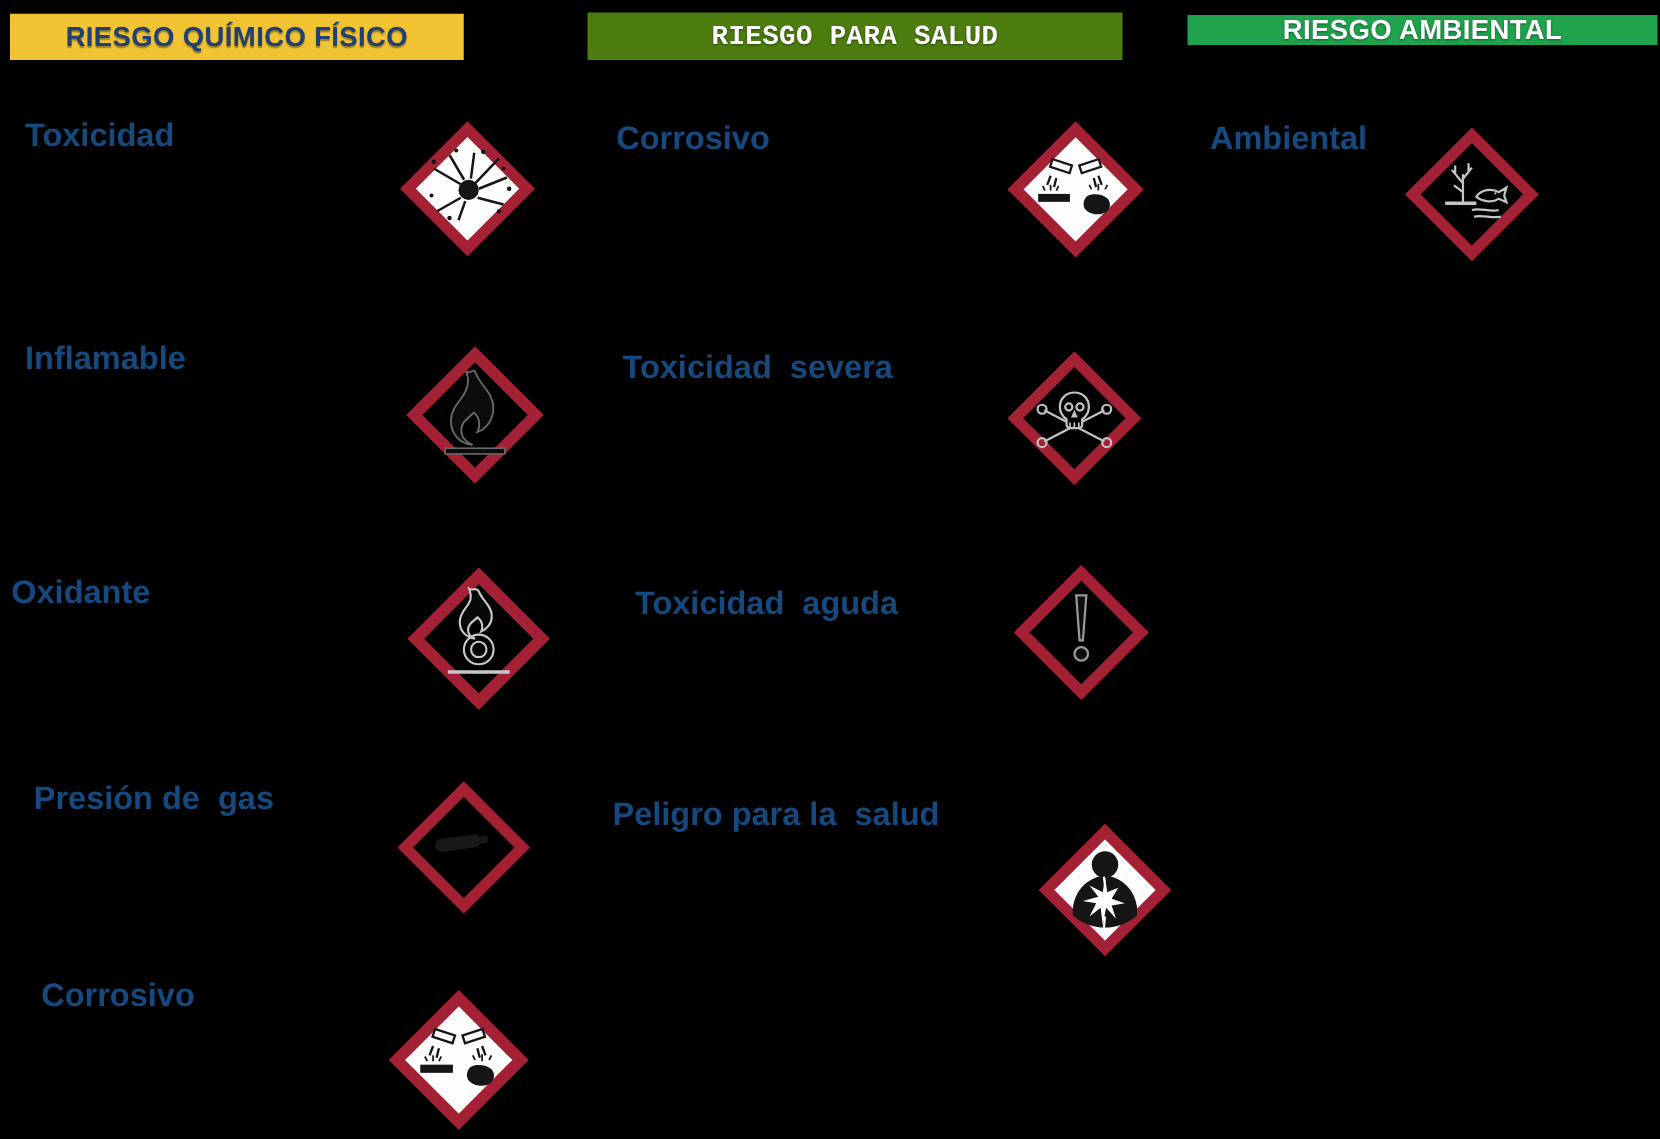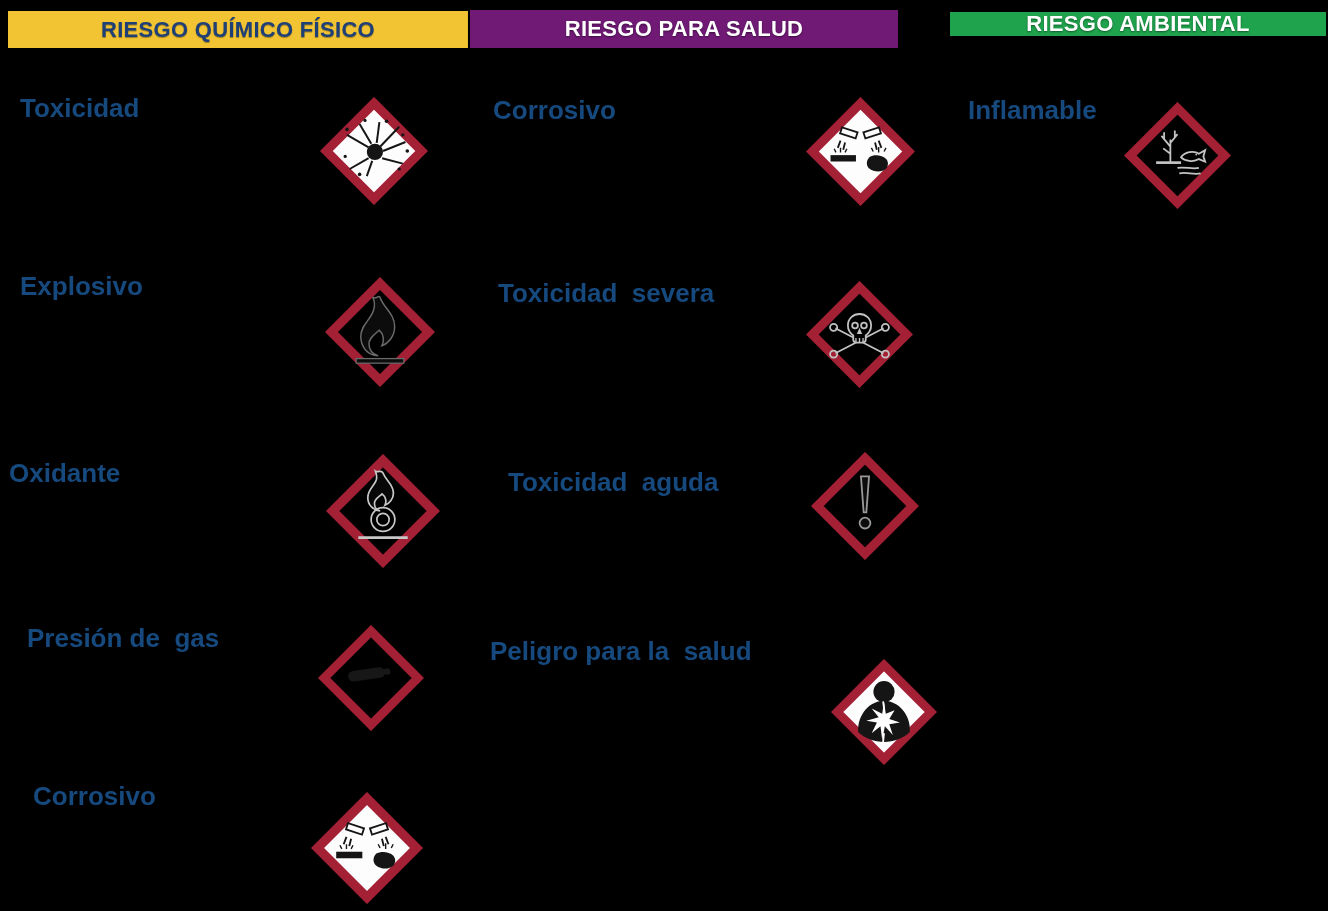--- a/index.html
+++ b/index.html
@@ -7,33 +7,33 @@
     width:1328px;height:911px;position:relative;overflow:hidden;
     background:#000000;
     font-family:"Liberation Sans", sans-serif;
   }
   .hdr{
     position:absolute;display:flex;align-items:center;justify-content:center;
     font-weight:bold;font-size:22px;letter-spacing:.3px;
     box-shadow:0 2px 3px rgba(0,0,0,.6);
   }
   .hdr-yellow{background:#F2C433;color:#1F4077;text-shadow:0 1px 1px rgba(0,0,0,.35);}
-  .hdr-blue{background:#701a75;color:#FFFFFF;text-shadow:0 1px 2px rgba(0,0,0,.45);}
+  .hdr-blue{background:#4d7c0f;color:#FFFFFF;text-shadow:0 1px 2px rgba(0,0,0,.45);font-family:Liberation Mono, monospace;}
   .hdr-green{background:#1FA34D;color:#FFFFFF;text-shadow:0 1px 2px rgba(0,0,0,.45);}
   .lbl{
     position:absolute;font-weight:bold;font-size:26px;color:#16497E;
     white-space:pre;text-shadow:0 1px 1px rgba(0,0,0,.5);
   }
   .pict{position:absolute;}
   .pict svg{display:block;width:100%;height:100%;}
 </style>
 </head>
 <body>
 
-<div class="hdr hdr-yellow" style="left:8px;top:11px;width:460px;height:37px;">RIESGO QUÍMICO FÍSICO</div>
+<div class="hdr hdr-yellow" style="left:8px;top:11px;width:363px;height:37px;">RIESGO QUÍMICO FÍSICO</div>
 
 <div class="hdr hdr-blue" style="left:470px;top:10px;width:428px;height:38px;">RIESGO PARA SALUD</div>
 
 <div class="hdr hdr-green" style="left:950px;top:12px;width:376px;height:24px;">RIESGO AMBIENTAL</div>
 
 <div class="lbl" style="left:20px;top:93px;">Toxicidad</div>
 <div class="pict" style="left:320px;top:97px;width:108px;height:108px;">
   <svg viewBox="0 0 120 120">
     <path d="M60 7 L113 60 L60 113 L7 60 Z" fill="#FDFDFD" stroke="#A32035" stroke-width="10"></path>
     <g stroke="#151515" stroke-width="2.2" fill="none">
@@ -53,21 +53,21 @@
         <circle cx="74" cy="27" r="2"></circle>
       <circle cx="92" cy="42" r="1.8"></circle>
         <circle cx="97" cy="60" r="2"></circle>
         <circle cx="88" cy="80" r="1.8"></circle>
       <circle cx="28" cy="66" r="1.8"></circle>
         <circle cx="44" cy="86" r="2"></circle>
     </g>
   </svg>
 </div>
 
-<div class="lbl" style="left:20px;top:271px;">Explosivo</div>
+<div class="lbl" style="left:20px;top:271px;">Inflamable</div>
 <div class="pict" style="left:325px;top:277px;width:110px;height:110px;">
   <svg viewBox="0 0 120 120">
     <path d="M60 7 L113 60 L60 113 L7 60 Z" fill="#000000" stroke="#A32035" stroke-width="10"></path>
     <path d="M60 22 C64 34 76 40 76 54 C76 64 70 72 62 75 C65 69 64 62 59 58 C54 63 48 66 48 73 C48 79 52 84 58 86 C46 85 39 76 39 65 C39 52 50 47 53 36 C55 30 54 26 52 22 C56 25 58 19 60 22 Z" fill="#0c0c0c" stroke="#6a6a6a" stroke-width="1.6"></path>
     <rect x="34" y="89" width="52" height="5" fill="#0c0c0c" stroke="#6a6a6a" stroke-width="1.4"></rect>
   </svg>
 </div>
 
 <div class="lbl" style="left:9px;top:458px;">Oxidante</div>
 <div class="pict" style="left:326px;top:454px;width:114px;height:114px;">
@@ -167,21 +167,21 @@
     <path d="M60 7 L113 60 L60 113 L7 60 Z" fill="#FDFDFD" stroke="#A32035" stroke-width="10"></path>
     <g fill="#151515">
       <circle cx="60" cy="37" r="12"></circle>
       <path d="M60 47 C49 48 42 53 37 60 C32 67 30 76 31 83 C39 90 49 94 60 94 C71 94 81 90 89 83 C90 76 88 67 83 60 C78 53 71 48 60 47 Z"></path>
     </g>
     <path d="M60 48 L62 62 L72 58 L66 68 L78 72 L66 74 L70 86 L61 76 L58 92 L56 76 L46 84 L52 72 L40 70 L54 66 L46 56 L58 62 Z" fill="#FFFFFF"></path>
     <path d="M59 48 L60 56 M60 84 L59 94" stroke="#FFFFFF" stroke-width="2" fill="none"></path>
   </svg>
 </div>
 
-<div class="lbl" style="left:968px;top:95px;">Inflamable</div>
+<div class="lbl" style="left:968px;top:95px;">Ambiental</div>
 <div class="pict" style="left:1124px;top:102px;width:107px;height:107px;">
   <svg viewBox="0 0 120 120">
     <path d="M60 7 L113 60 L60 113 L7 60 Z" fill="#000000" stroke="#A32035" stroke-width="10"></path>
     <g stroke="#c4c4c4" stroke-width="2" fill="none">
       <path d="M36 68 L64 68" stroke-width="3"></path>
       <path d="M52 68 L52 42 M52 50 L42 38 M45 42 L45 34 M52 46 L60 36 M57 40 L57 32 M52 58 L44 52"></path>
       <path d="M64 62 C68 56 78 54 84 58 L91 54 L89 61 L91 67 L84 64 C78 68 68 66 64 62 Z"></path>
       <path d="M60 74 C68 72 76 76 84 74 M62 80 C70 78 78 82 86 80"></path>
     </g>
     <circle cx="81" cy="59" r="1" fill="#c4c4c4"></circle>

